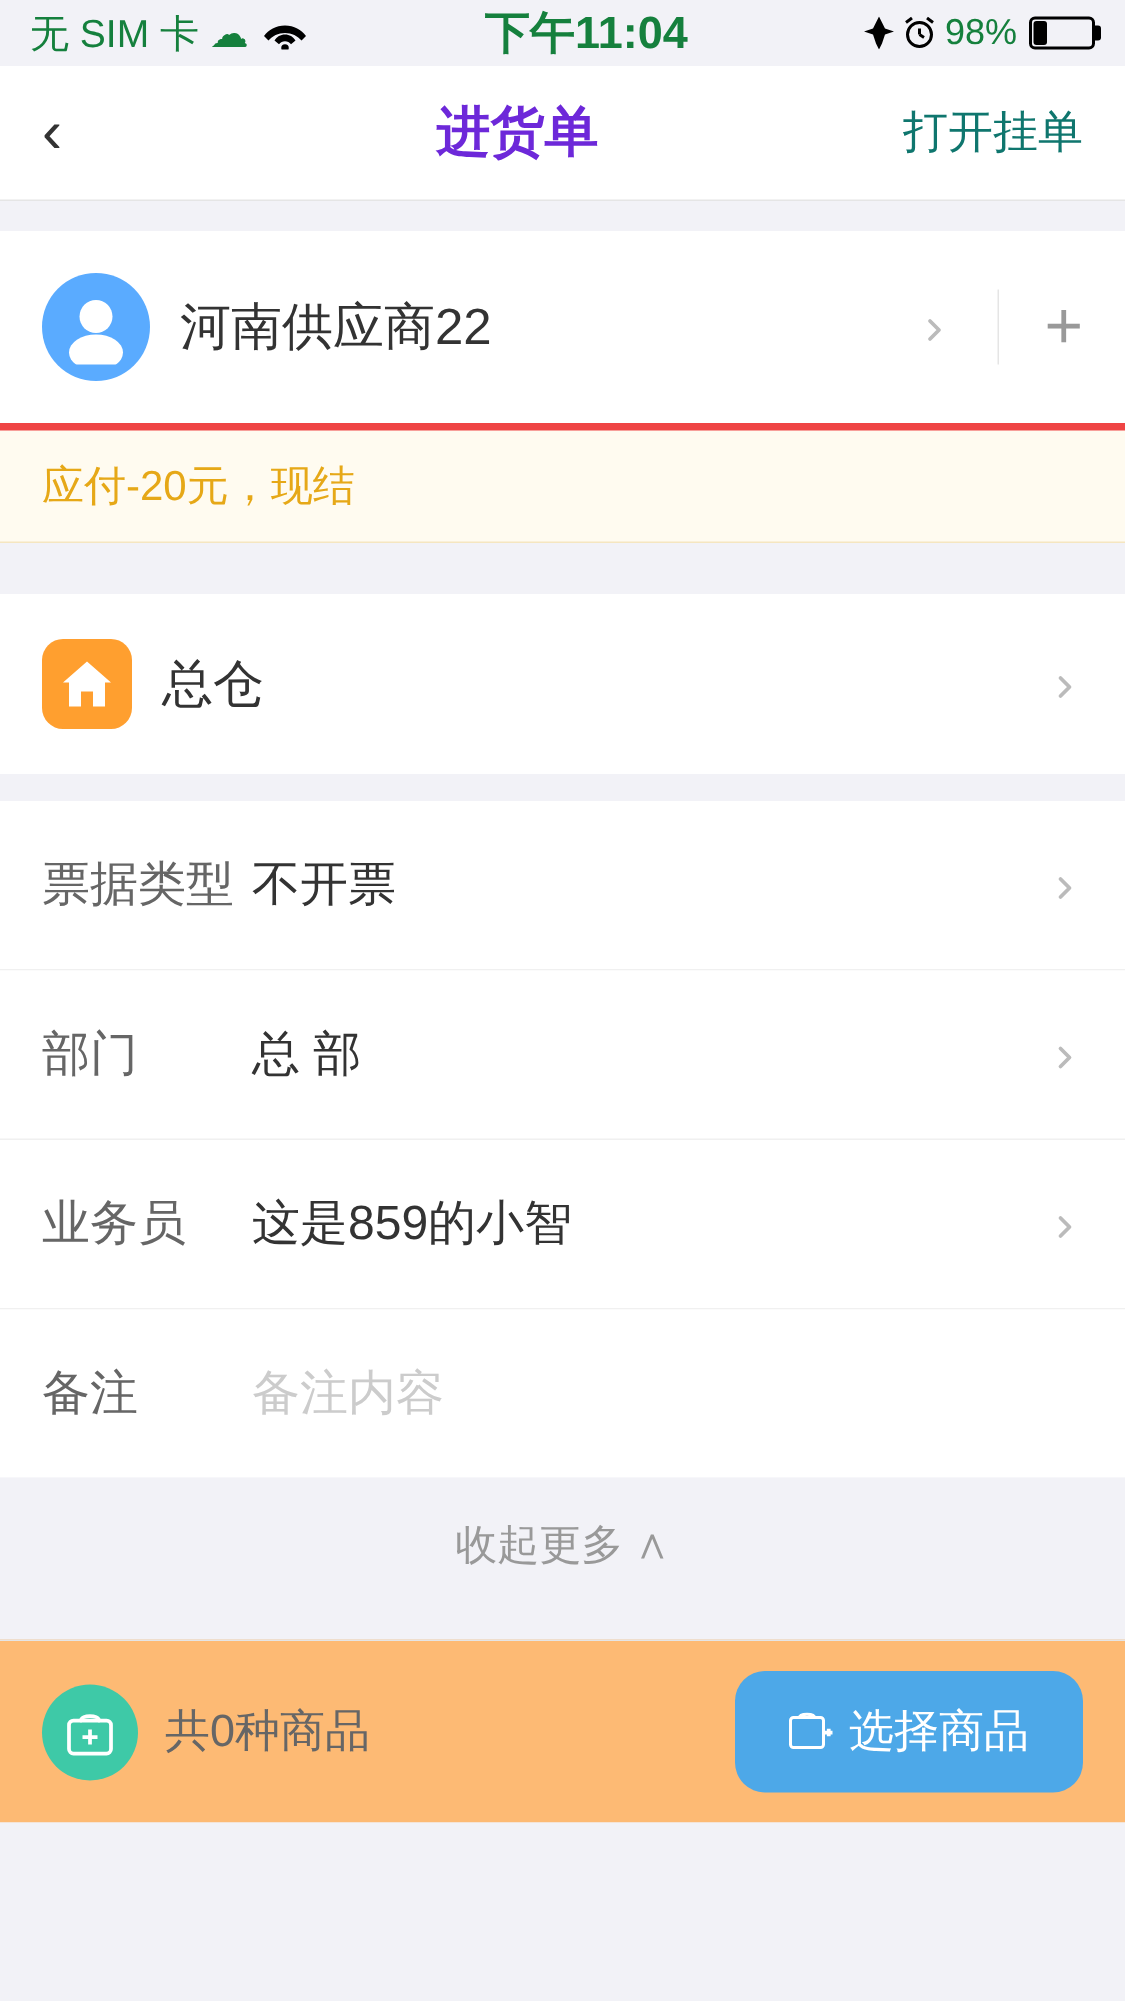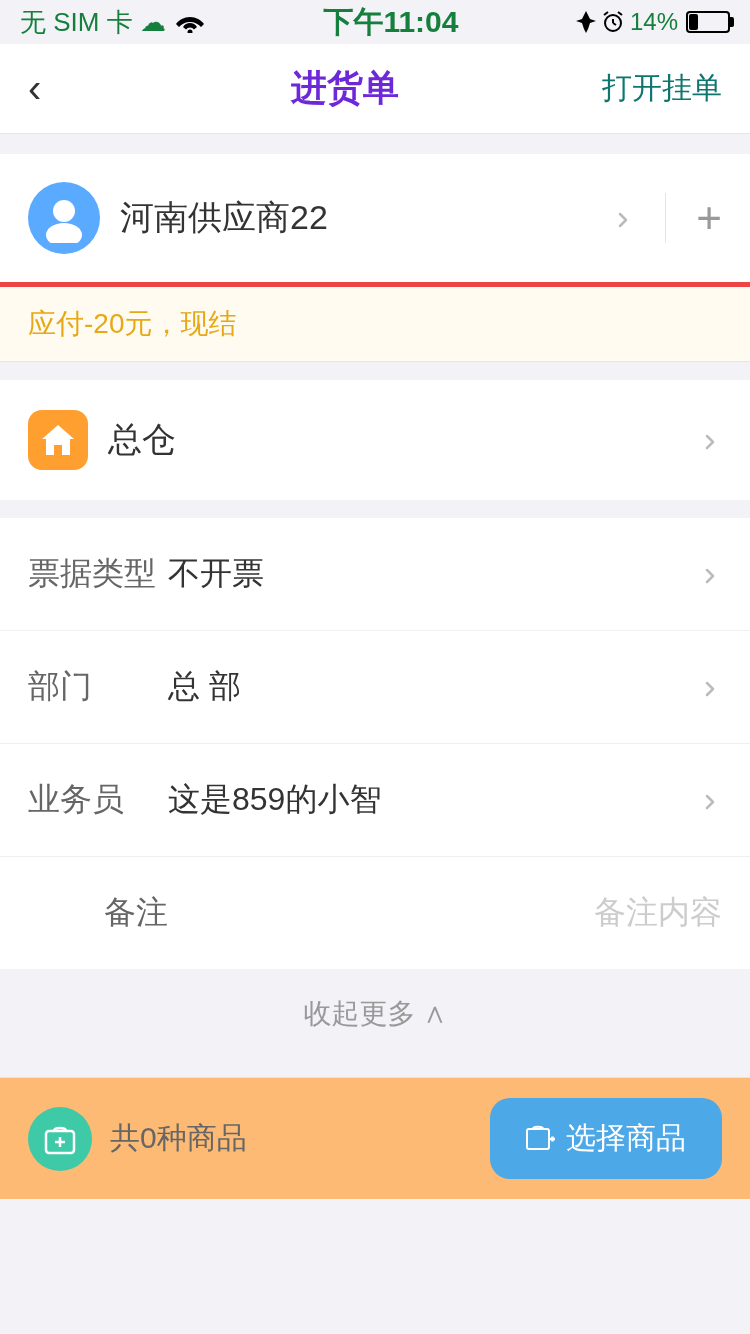--- a/index.html
+++ b/index.html
@@ -89,21 +89,21 @@
 
     
     .section-gap {
       height: 20px;
       background: #f2f2f7;
     }
 
     
     .card {
       background: #a3a3a3;
-      margin-bottom: 0;
+      margin-bottom: 16px;
     }
 
     
     .supplier-row {
       display: flex;
       align-items: center;
       padding: 28px 28px;
       background: #fff;
     }
     .supplier-avatar {
@@ -188,21 +188,20 @@
     }
     .form-row {
       display: flex;
       align-items: center;
       padding: 34px 28px;
       border-bottom: 1px solid #f0f0f0;
       background: #fff;
     }
     .form-row:last-child {
       border-bottom: none;
-      text-align: right;
     }
     .form-label {
       font-size: 32px;
       color: #666;
       width: 140px;
       flex-shrink: 0;
     }
     .form-value {
       flex: 1;
       font-size: 32px;
@@ -295,21 +294,21 @@
     <svg width="20" height="22" viewBox="0 0 20 22">
       <path d="M10 0 L14 8 L20 10 L14 12 L12 18 L10 22 L8 18 L6 12 L0 10 L6 8Z" fill="#000"></path>
     </svg>
     <svg width="22" height="22" viewBox="0 0 22 22">
       <circle cx="11" cy="12" r="8" stroke="#000" stroke-width="2" fill="none"></circle>
       <line x1="11" y1="8" x2="11" y2="12" stroke="#000" stroke-width="2"></line>
       <line x1="11" y1="12" x2="14" y2="14" stroke="#000" stroke-width="2"></line>
       <line x1="2" y1="4" x2="6" y2="1" stroke="#000" stroke-width="2"></line>
       <line x1="20" y1="4" x2="16" y2="1" stroke="#000" stroke-width="2"></line>
     </svg>
-    <span>14%</span>
+    <span>98%</span>
     <div class="battery-icon">
       <div class="battery-fill"></div>
     </div>
   </div>
 </div>
 
 <div class="nav-bar">
   <span class="nav-back">‹</span>
   <span class="nav-title">进货单</span>
   <span class="nav-action">打开挂单</span>

